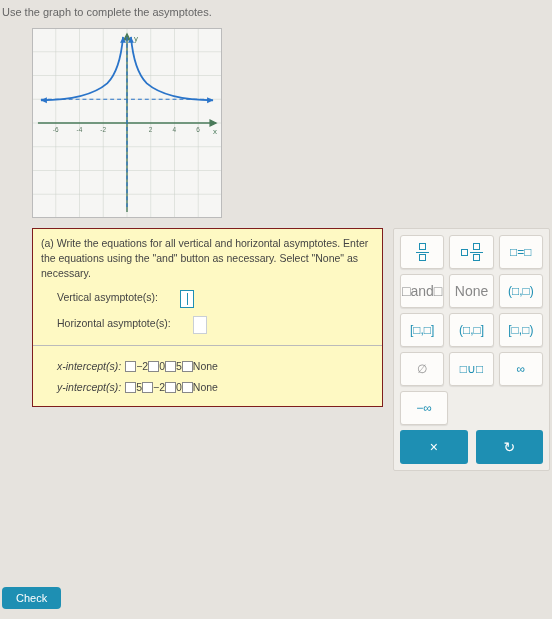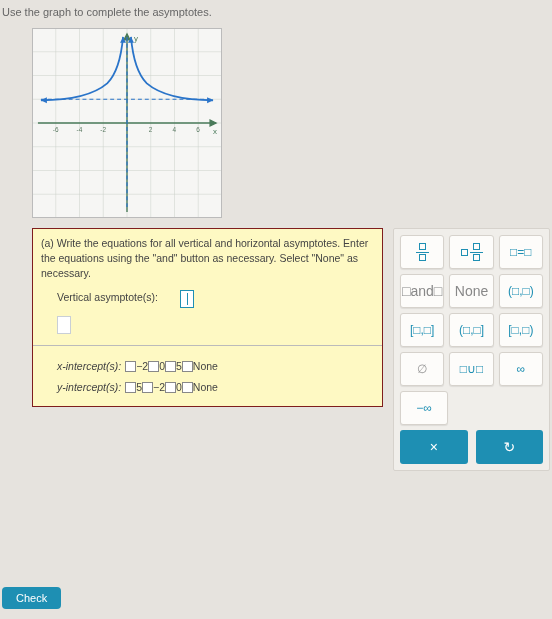--- a/index.html
+++ b/index.html
@@ -202,20 +202,21 @@
 <div class="content-row">
   <div class="q-panel">
 
     <div class="q-sec">
       <div>(a) Write the equations for all vertical and horizontal asymptotes. Enter the equations using the "and" button as necessary. Select "None" as necessary.</div>
       <div class="row-item">
         <span>Vertical asymptote(s):</span>
         <span class="answer-box active-box"></span>
       </div>
       <div class="row-item">
+        <span>Horizontal asymptote(s):</span>
         <span class="answer-box"></span>
       </div>
     </div>
 
     <div class="q-sec">
       <div class="cb-row">
         <span class="lbl">x-intercept(s):</span>
         <span class="cb"></span>
           <span class="opt">−2</span>
         <span class="cb"></span>

